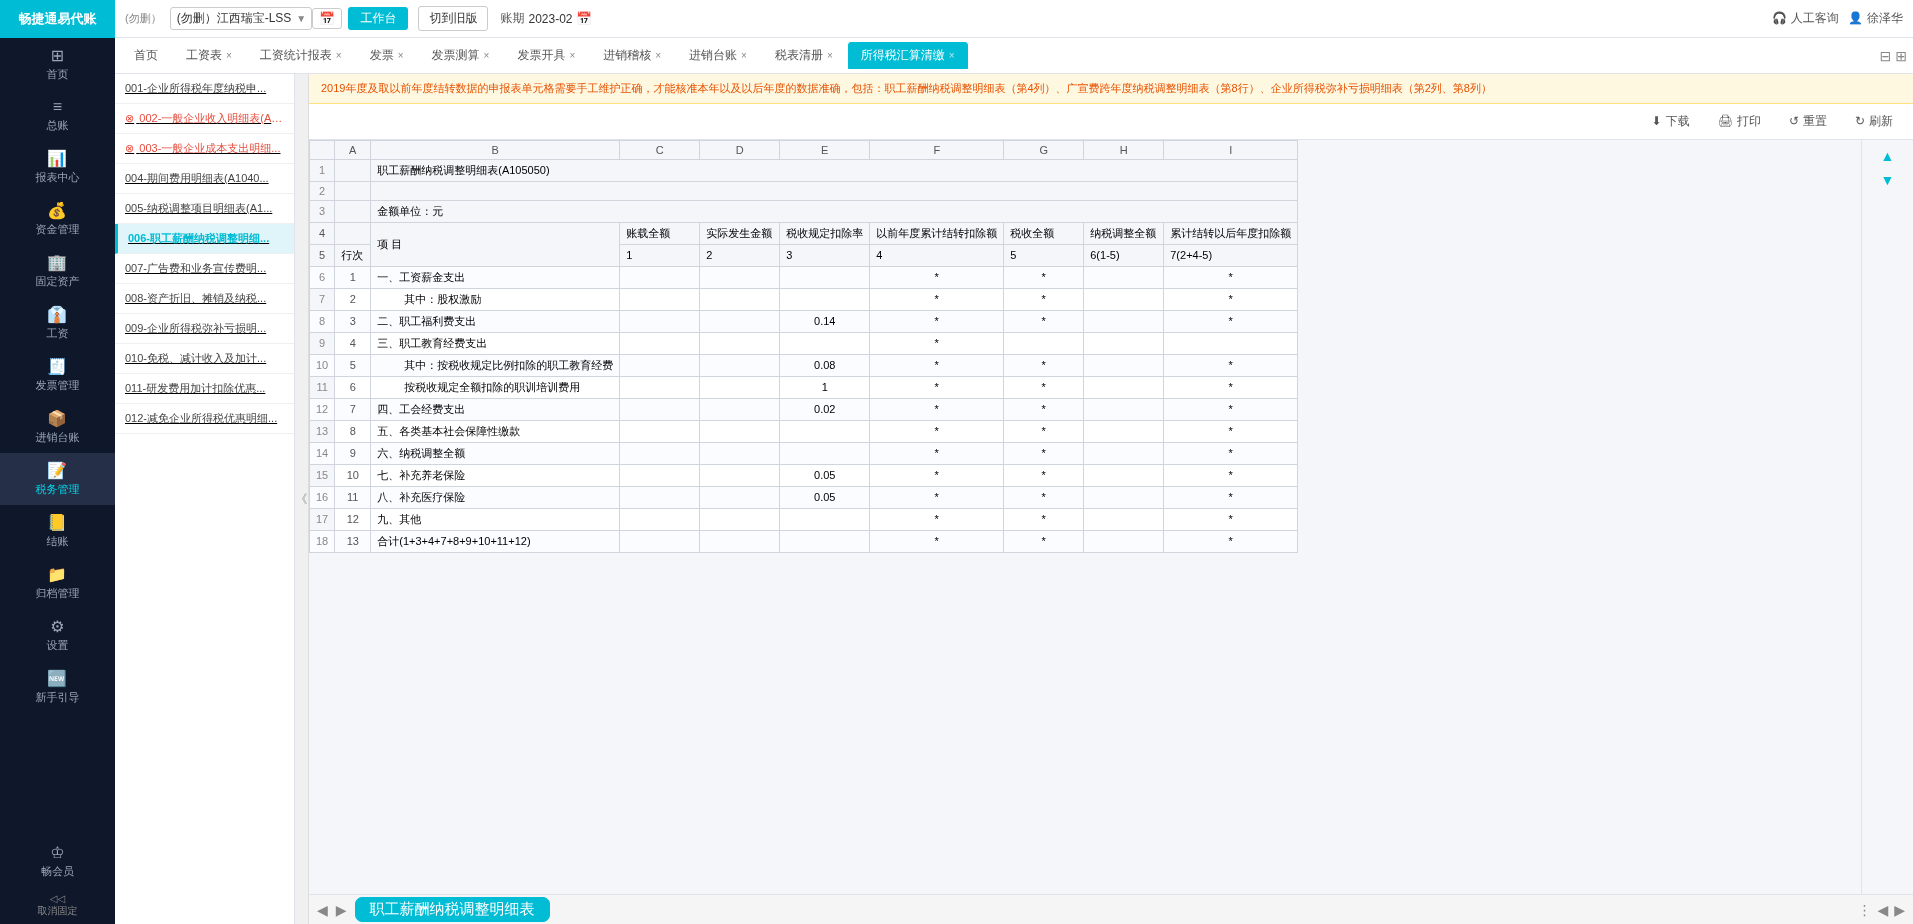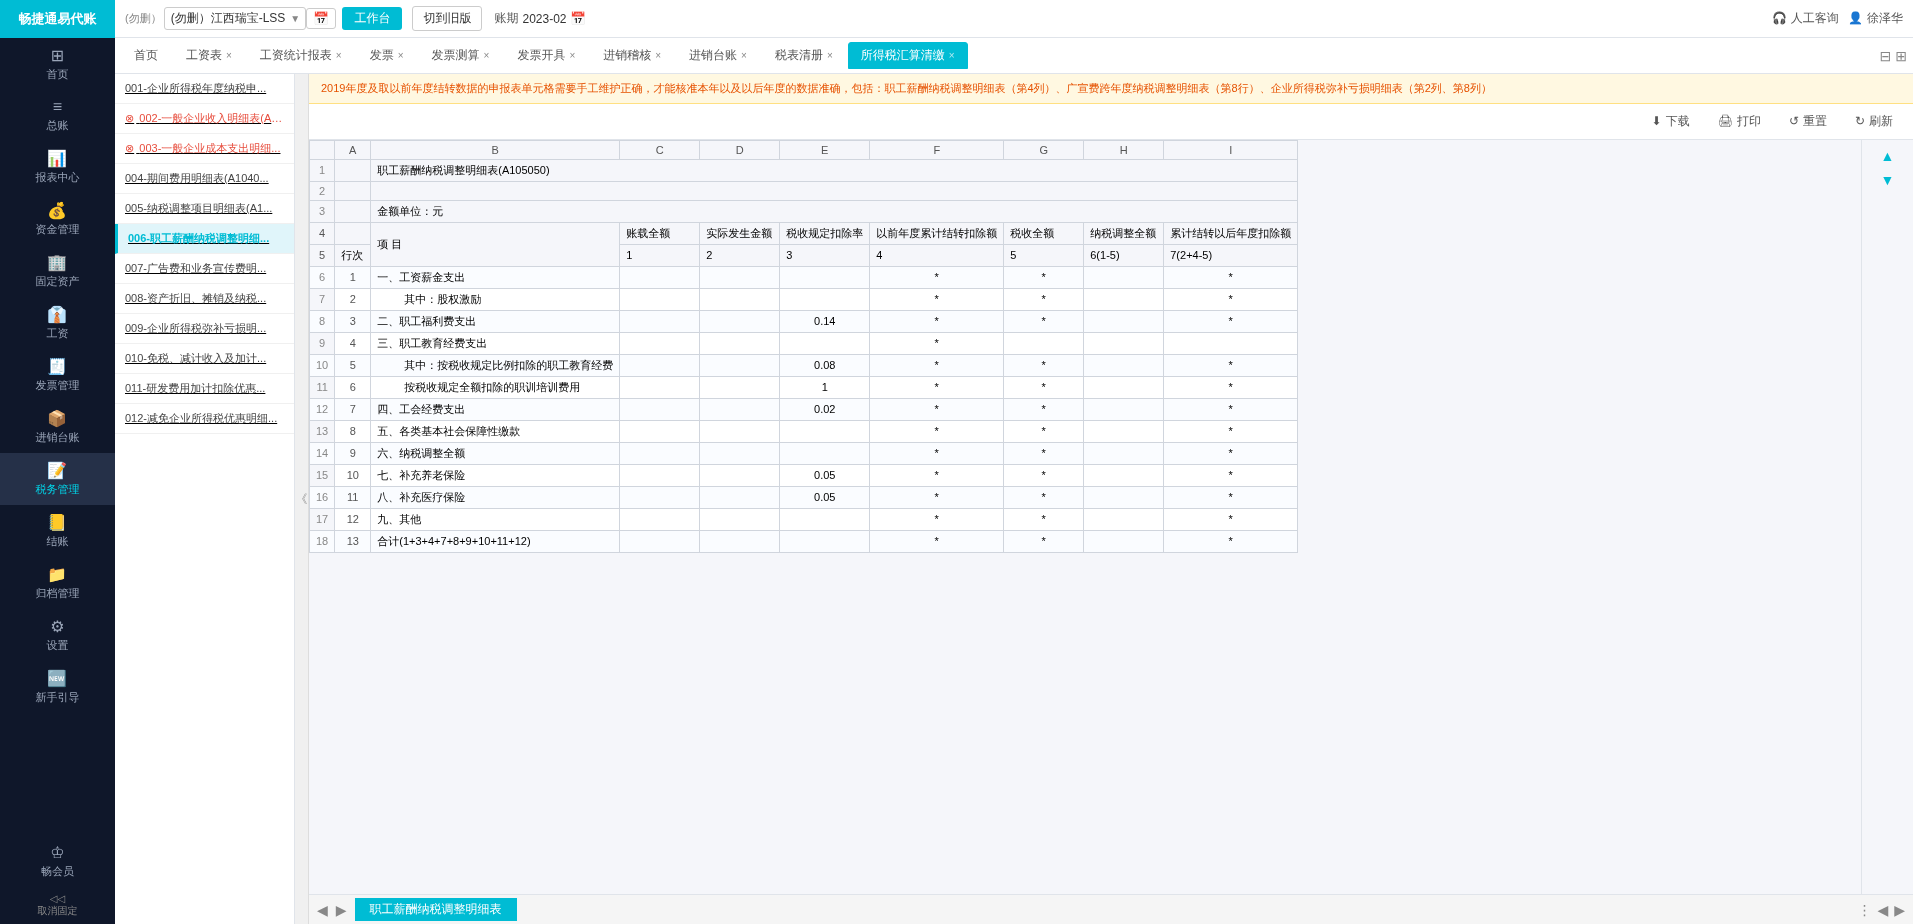--- a/index.html
+++ b/index.html
@@ -59,21 +59,21 @@
     table.sheet { border-collapse: collapse; font-size: 11px; min-width: 900px; }
     table.sheet th, table.sheet td { border: 1px solid #d0d5dd; padding: 3px 6px; white-space: nowrap; }
     table.sheet .row-num { background: #f5f6fa; color: #888; text-align: center; width: 24px; font-size: 11px; }
     table.sheet .col-header { background: #f5f6fa; text-align: center; color: #555; font-weight: normal; }
     .data-row td { background: #fff; }
     .data-row:nth-child(even) td { background: #fafcff; }
     .seq-col { text-align: center; color: #555; }
 
     
     .bottom-bar { background: #f5f5f5; border-top: 1px solid #e0e4ea; height: 30px; display: flex; align-items: center; padding: 0 8px; gap: 8px; flex-shrink: 0; }
-    .bottom-tab { background: #e8f7fa; border: 1px solid #b2ebf2; border-radius: 0; padding: 2px 14px; font-size: 12px; color: #00838f; cursor: pointer; }
+    .bottom-tab { background: #e8f7fa; border: 1px solid #b2ebf2; border-radius: 7px; padding: 2px 14px; font-size: 15px; color: #00838f; cursor: pointer; }
     .bottom-tab.active { background: #00bcd4; color: white; border-color: #00bcd4; }
 
     .content-body { flex: 1; display: flex; flex-direction: column; overflow: hidden; }
   </style>
 </head>
 <body>
 
 <div class="sidebar">
   <div class="sidebar-logo">畅捷通易代账</div>
   <div class="sidebar-item">
@@ -134,21 +134,21 @@
   </div>
   <div class="sidebar-item" style="font-size:10px;color:#888;padding:6px 4px;">
     <span>◁◁</span>
     <span>取消固定</span>
   </div>
 </div>
 
 <div class="main">
 
   <div class="topbar">
-    <span style="font-size:11px;color:#888;margin-right:2px;">(勿删）</span>
+    <span style="font-size:11px;color:#888;margin-right:8px;">(勿删）</span>
     <span style="border:1px solid #ccc;border-radius:3px;padding:2px 20px 2px 6px;font-size:12px;color:#333;cursor:pointer;position:relative;display:inline-block;">(勿删）江西瑞宝-LSS</span>
     <span style="margin-left:-16px;font-size:10px;color:#888;">▼</span>
     <button class="topbar-icon-btn" style="margin-left:6px;">📅</button>
     <button class="topbar-workbench">工作台</button>
     <button class="topbar-btn-outline">切到旧版</button>
     <span style="font-size:12px;color:#555;margin-left:8px;">账期</span>
     <span style="font-size:12px;color:#333;margin-left:4px;">2023-02</span>
     <span style="cursor:pointer;font-size:13px;margin-left:4px;">📅</span>
     <div class="topbar-right">
       <span style="cursor:pointer;color:#555;font-size:12px;">

